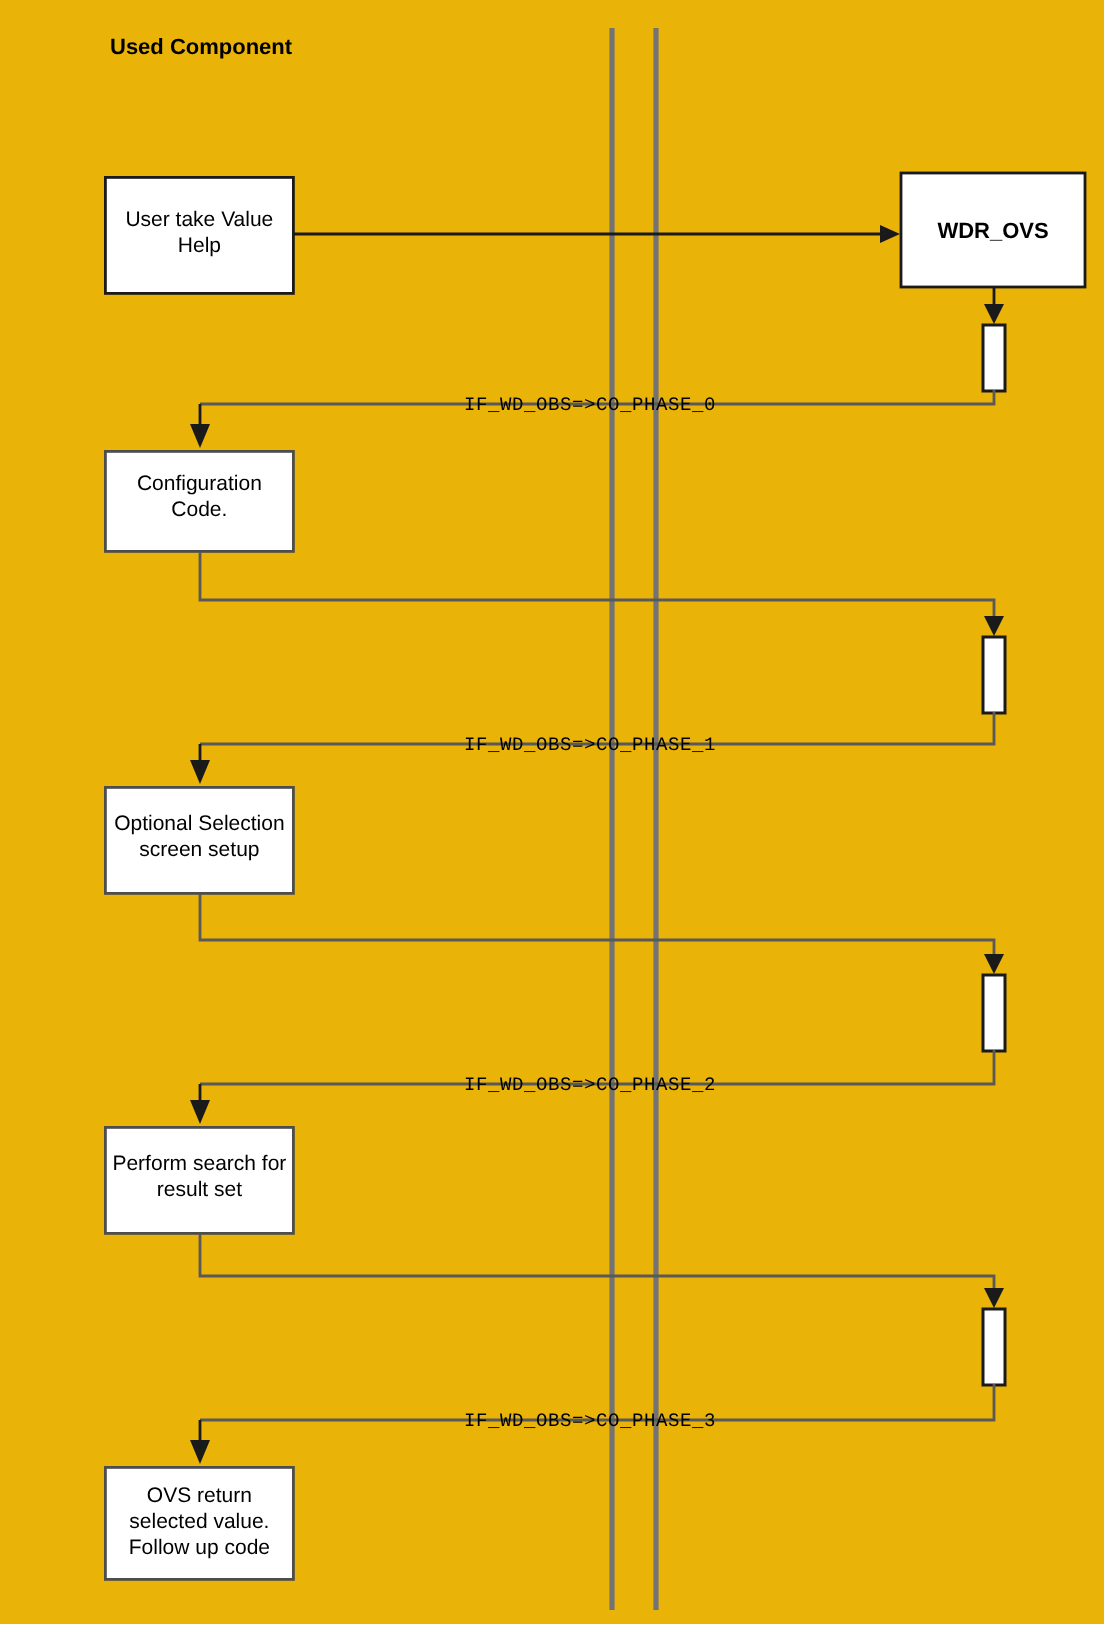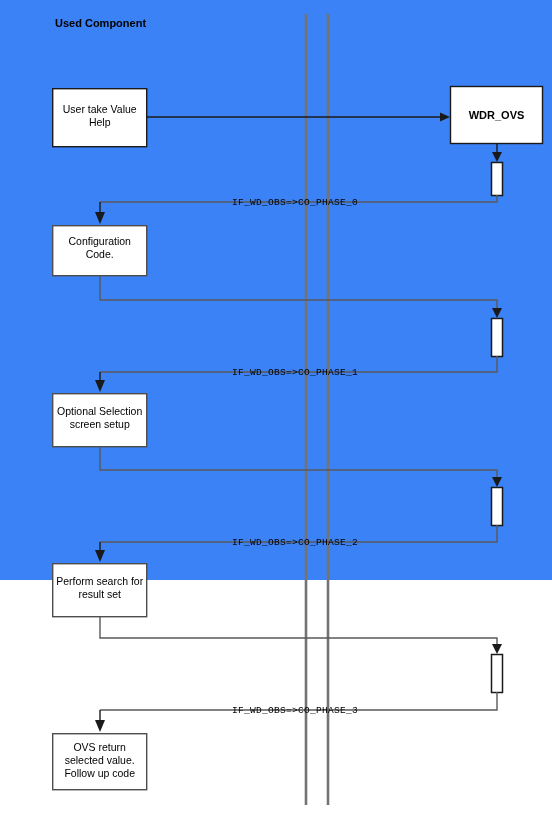--- a/index.html
+++ b/index.html
@@ -9,22 +9,22 @@
   }
   body {
     width: 552px;
     height: 822px;
     font-family: "Liberation Sans", sans-serif;
     overflow: hidden;
   }
   #diagram-root {
     position: relative;
     width: 552px;
-    height: 580px;
-    background: #3b82f6;
+    height: 812px;
+    background: #eab308;
   }
   svg.canvas {
     position: absolute;
     top: 0;
     left: 0;
     width: 552px;
     height: 822px;
   }
   .title-text {
     font-family: "Liberation Sans", sans-serif;

